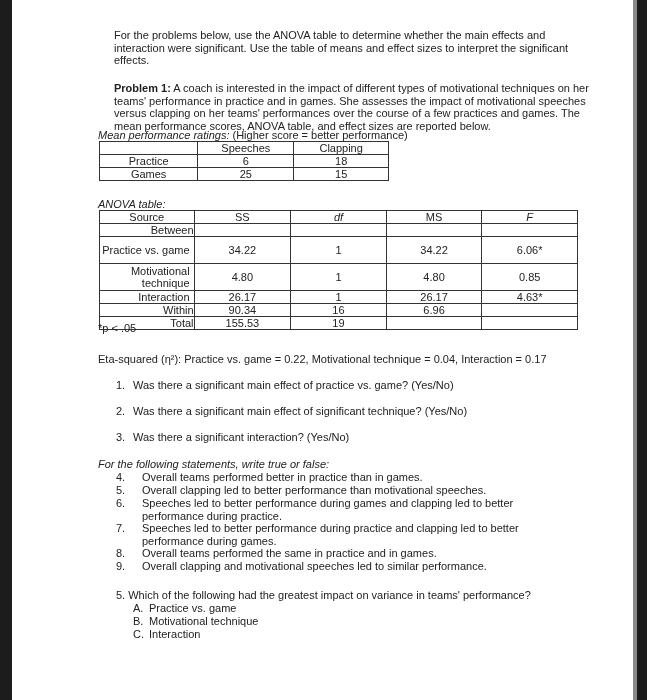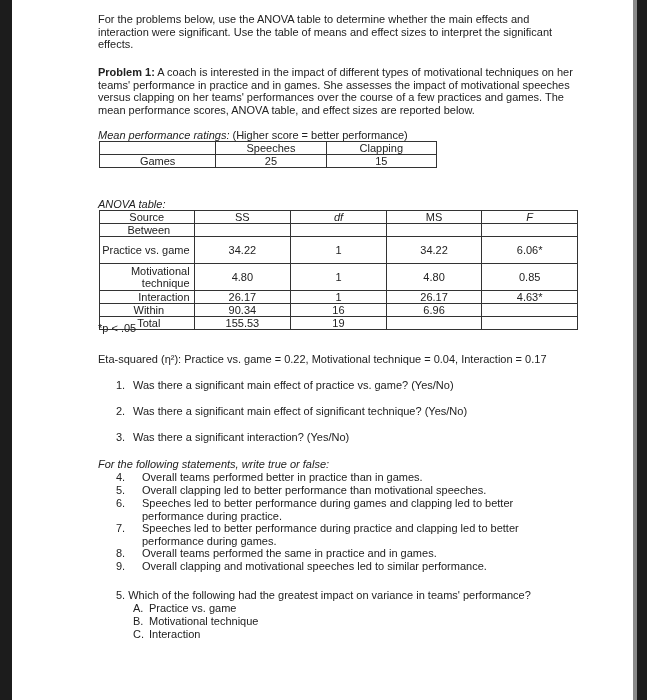--- a/index.html
+++ b/index.html
@@ -10,34 +10,34 @@
     color:#222;
   }
   .page {
     position:absolute; left:12px; top:0; width:621px; height:700px;
     background:#ffffff;
   }
   .edge-right {
     position:absolute; left:633px; top:0; width:4px; height:700px; background:#8a8a8a;
   }
   .content { position:absolute; left:86px; top:0; width:480px; font-size:11px; line-height:12.5px; }
-  .p { margin:0; }
+  .p { margin:16px; }
   .intro { position:absolute; top:13px; left:0; width:480px; }
   .problem { position:absolute; top:66px; left:0; width:480px; }
   .bold { font-weight:bold; }
   .means-caption { position:absolute; top:129px; left:0; font-size:11px; }
   .means-caption i { font-style:italic; }
   table { border-collapse:collapse; font-size:11px; }
-  .means { position:absolute; top:141px; left:1px; width:338px; }
+  .means { position:absolute; top:141px; left:1px; width:290px; }
   .means td { border:1.5px solid #333; text-align:center; height:12px; padding:0; line-height:12px; }
   .anova-caption { position:absolute; top:198px; left:0; font-style:italic; }
   .anova { position:absolute; top:210px; left:1px; width:479px; }
   .anova td { border:1.5px solid #333; text-align:center; padding:0; line-height:12px; }
   .anova td.src { text-align:right; padding-right:4px; }
-  .anova td.srcl { text-align:center; padding-left:4px;margin-left:23px; }
+  .anova td.srcl { text-align:right; padding-left:4px;margin-left:23px; }
   .pnote { position:absolute; top:322px; left:0; }
   .eta { position:absolute; top:353px; left:0; white-space:nowrap; }
   .q { position:absolute; left:18px; white-space:nowrap; }
   .q .n { display:inline-block; width:17px; }
   .tf-caption { position:absolute; top:458px; left:0; font-style:italic; }
   .tf { position:absolute; left:18px; width:440px; }
   .tf .n { position:absolute; left:0; }
   .tf .t { display:block; margin-left:26px; }
   .q10 { position:absolute; top:589px; left:18px; white-space:nowrap; }
   .opt { position:absolute; left:35px; white-space:nowrap; }
@@ -59,20 +59,25 @@
   <div class="means-caption">
     <i>Mean performance ratings:</i><span> (Higher score = better performance)</span>
   </div>
 
   <table class="means">
     <tbody>
         <tr>
       <td style="width:116px"></td>
       <td style="width:110px">Speeches</td>
       <td style="width:110px">Clapping</td>
+    </tr>
+    <tr>
+      <td>Practice</td>
+      <td>6</td>
+      <td>18</td>
     </tr>
     <tr>
       <td>Games</td>
       <td>25</td>
       <td>15</td>
     </tr>
   </tbody>
     </table>
 
   <div class="anova-caption">ANOVA table:</div>

